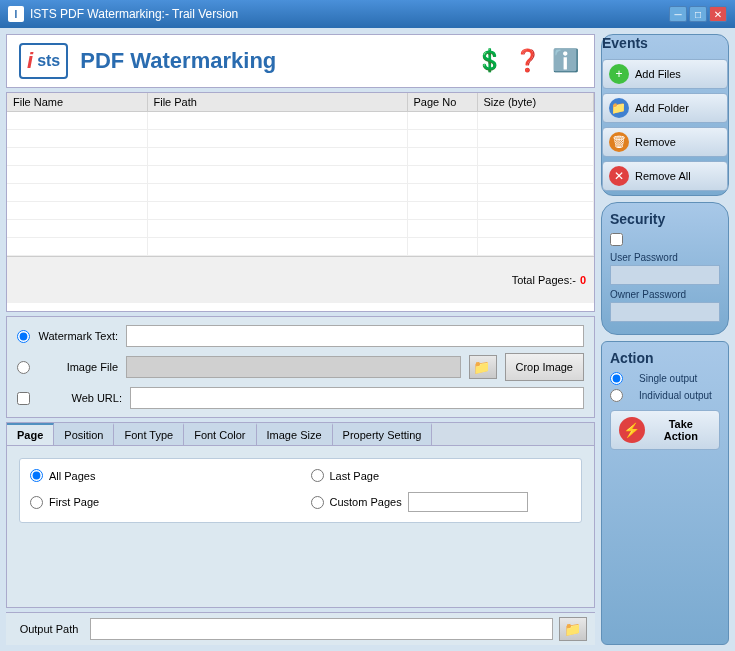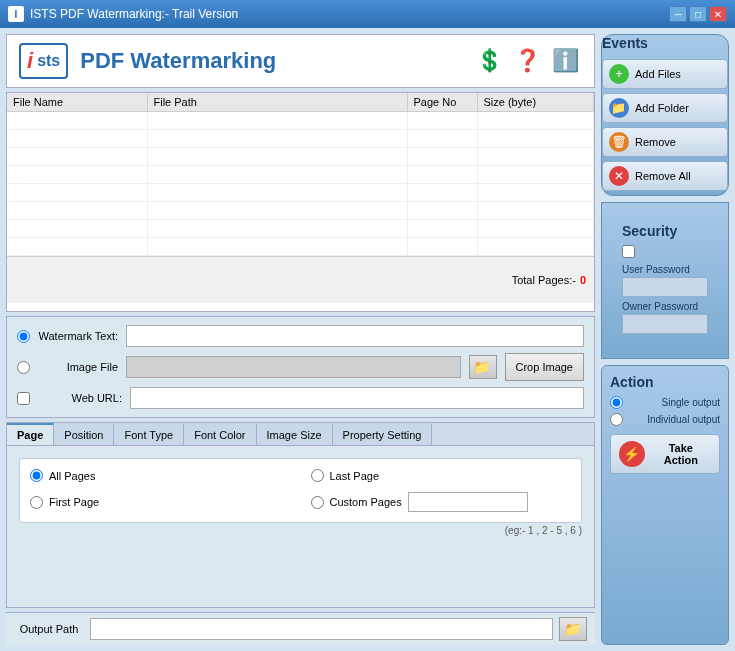--- a/index.html
+++ b/index.html
@@ -356,22 +356,22 @@
       flex-shrink: 0;
     }
     .icon-green { background: #40c040; color: white; }
     .icon-blue { background: #4080d0; color: white; }
     .icon-red { background: #e04040; color: white; }
     .icon-orange { background: #e08020; color: white; }
 
     .security-box {
       background: linear-gradient(to bottom, #a8c8e8, #7aaad0);
       border: 1px solid #6090b8;
-      border-radius: 0;
-      padding: 20px;
+      border-radius: 16px;
+      padding: 8px;
     }
     .security-title {
       font-size: 14px;
       font-weight: bold;
       color: #1a3a60;
       margin-bottom: 6px;
     }
     .security-checkbox-row {
       display: flex;
       align-items: center;
@@ -406,21 +406,20 @@
       color: #1a3a60;
       margin-bottom: 6px;
     }
     .action-radio-row {
       display: flex;
       align-items: center;
       gap: 16px;
       font-size: 10px;
       color: #1a3a60;
       margin-bottom: 4px;
-      justify-content: space-between;
     }
     .take-action-btn {
       display: flex;
       align-items: center;
       justify-content: center;
       gap: 6px;
       background: linear-gradient(to bottom, #e8f0f8, #c8d8e8);
       border: 1px solid #90b0d0;
       border-radius: 4px;
       padding: 6px 8px;
@@ -584,21 +583,20 @@
           <div class="radio-row">
             <input type="radio" name="page-range" style="">
             <span>First Page</span>
           </div>
           <div class="radio-row">
             <input type="radio" name="page-range" style="">
             <span>Custom Pages</span>
             <input type="text" class="custom-pages-input" style="">
           </div>
         </div>
-        <div class="eg-text">(eg:- 1 , 2 - 5 , 6 )</div>
       </div>
     </div>
 
     <div class="output-row">
       <span class="output-label">Output Path</span>
       <input type="text" class="output-input" style="">
       <div class="output-browse-btn">
         <span>📁</span>
       </div>
     </div>

